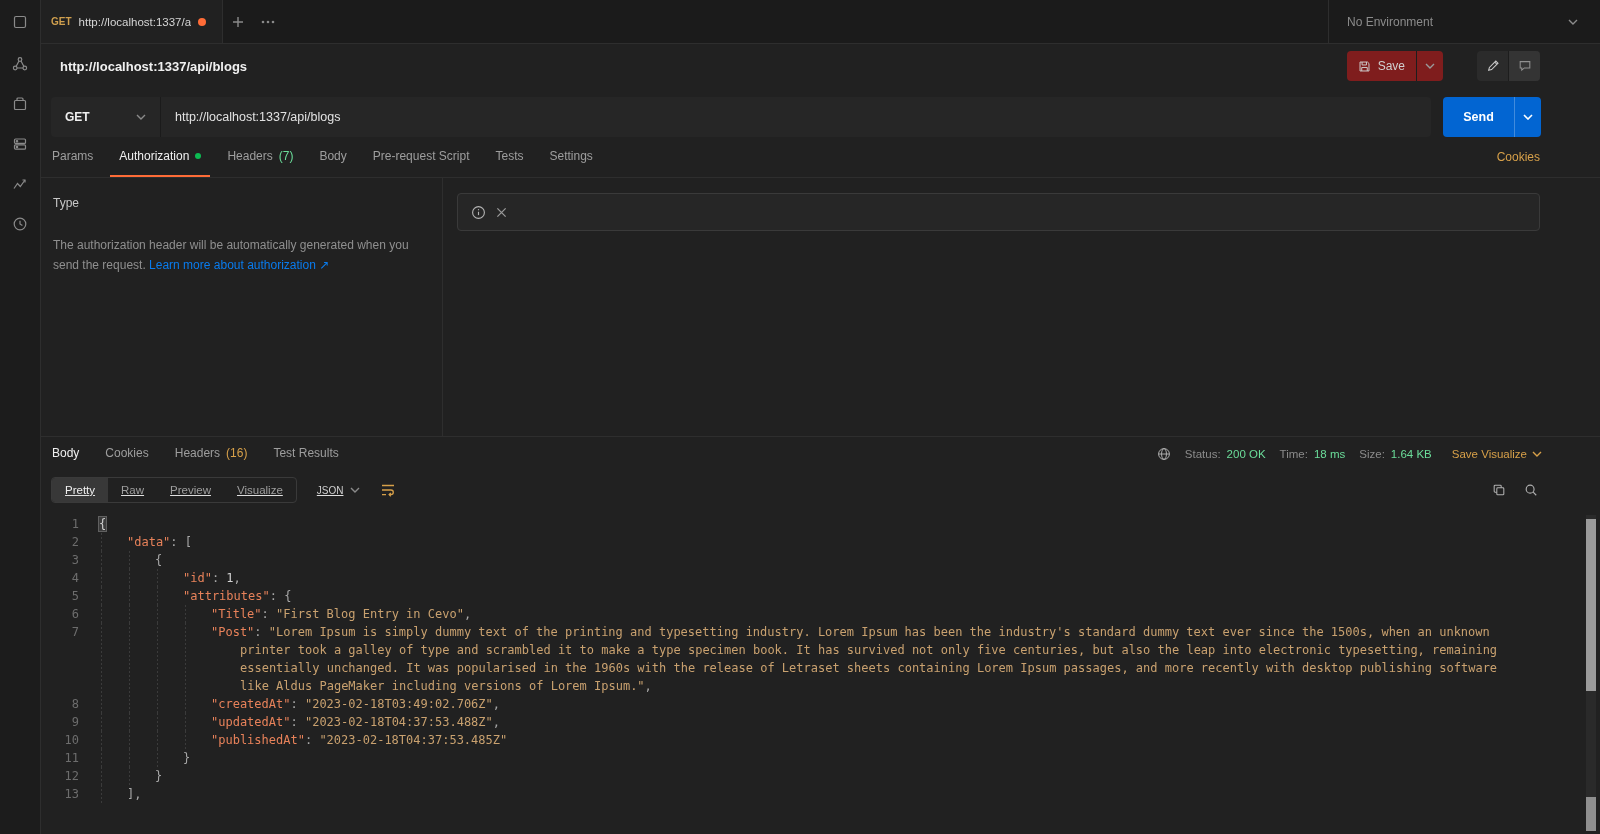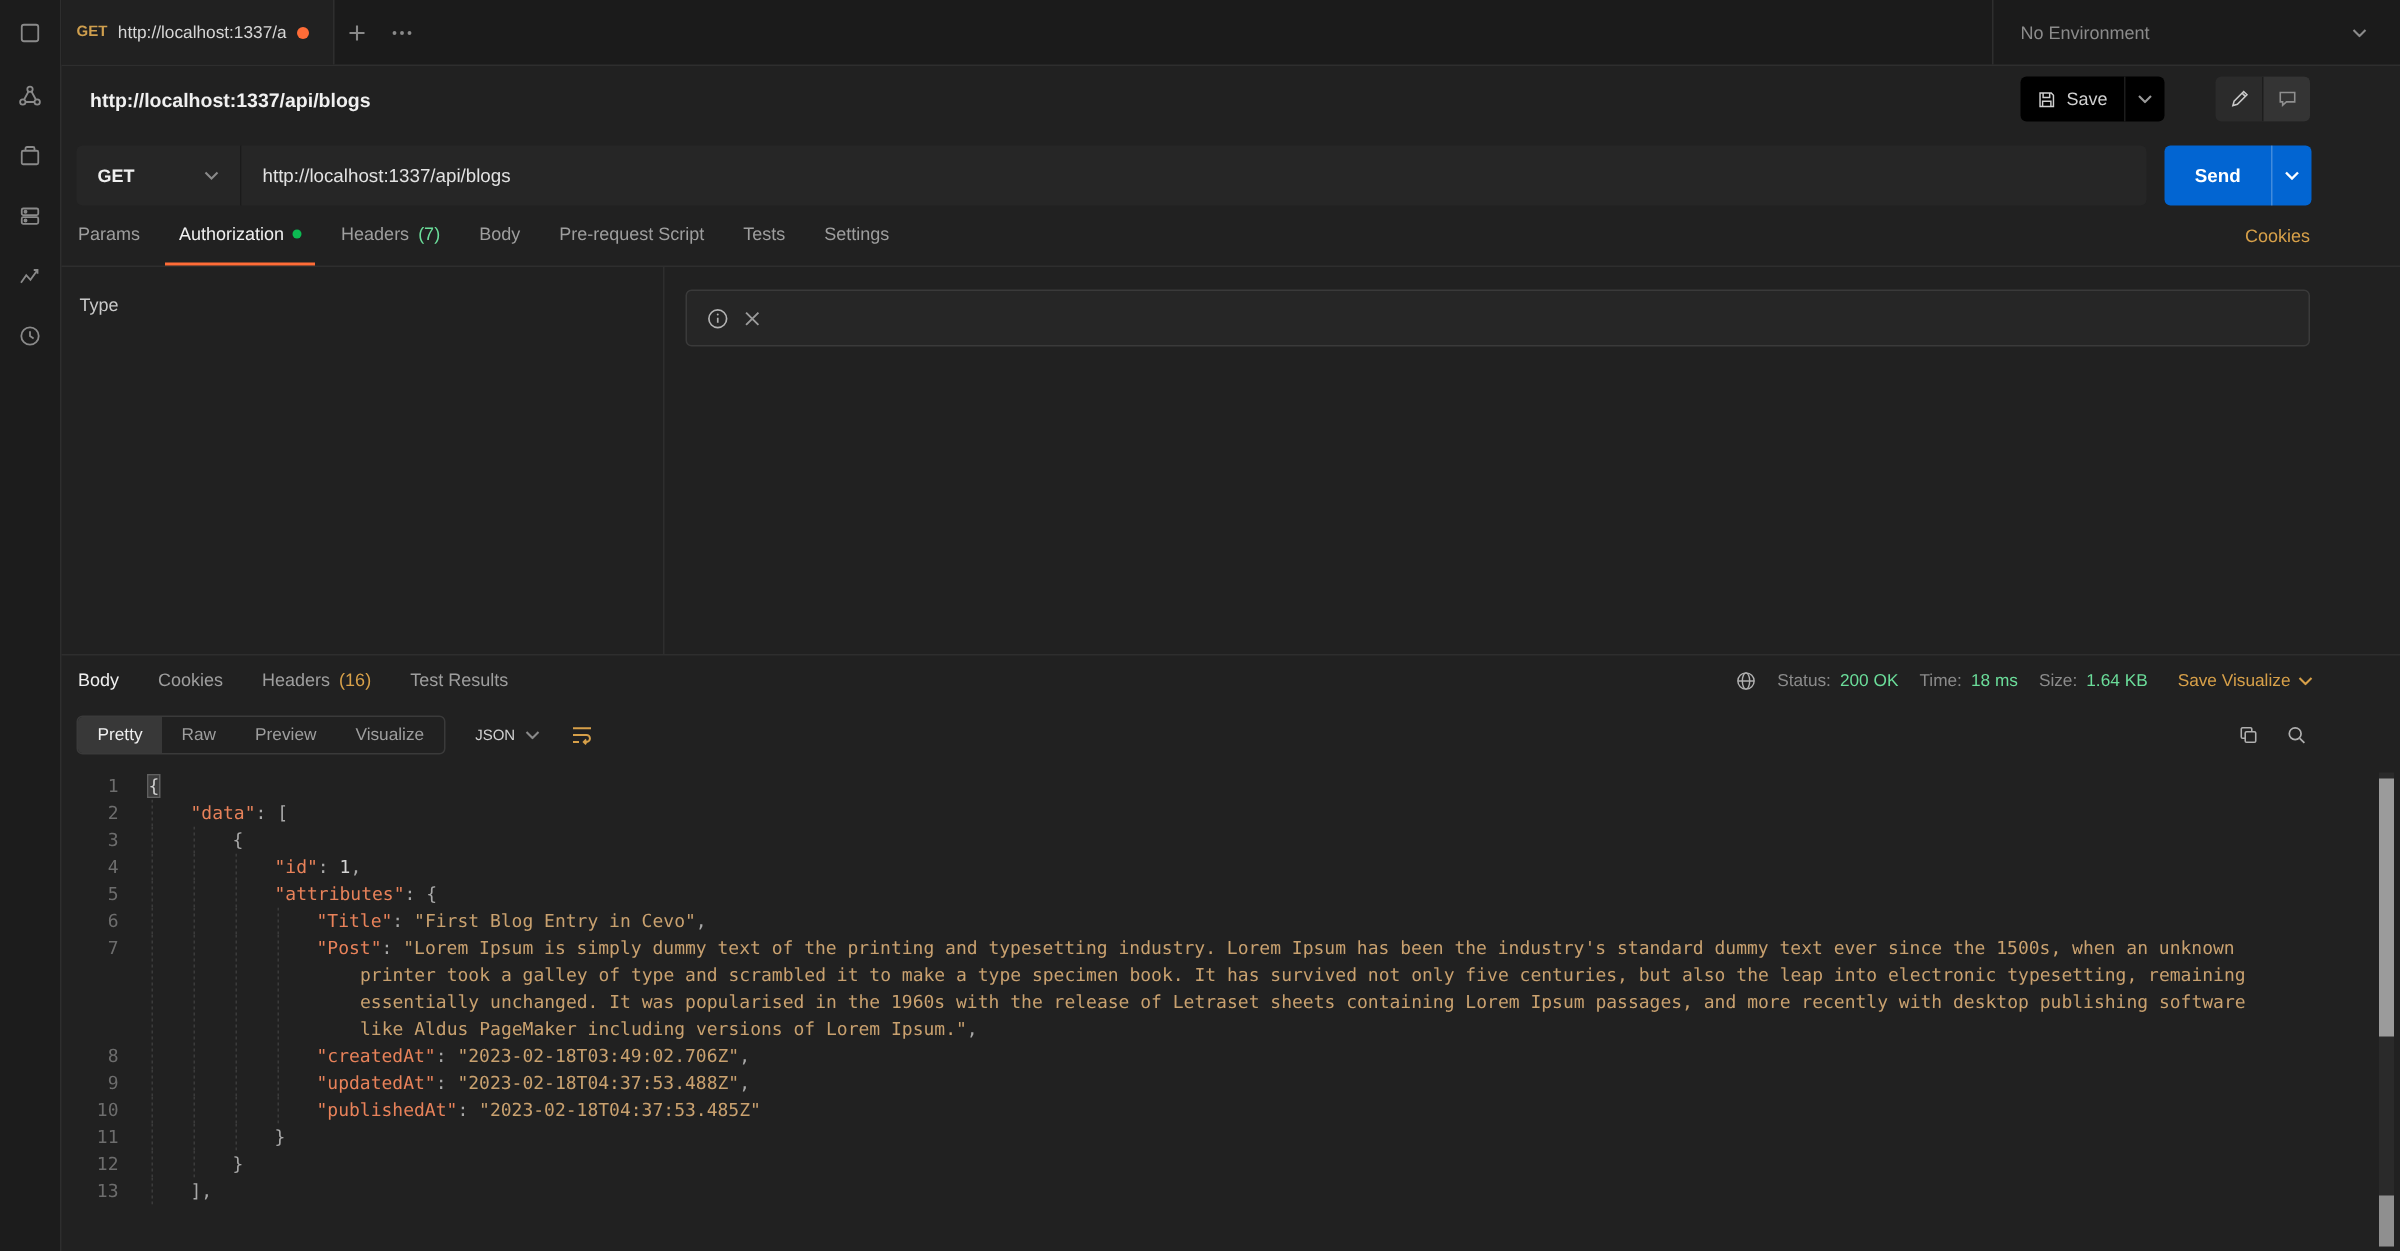--- a/index.html
+++ b/index.html
@@ -24,21 +24,21 @@
   .req-tab .t{font-size:11.5px;color:#d6d6d6;white-space:nowrap;overflow:hidden;}
   .dot-unsaved{width:8px;height:8px;border-radius:50%;background:#ff6c37;flex:none;}
   .tb-btn{width:30px;height:30px;display:flex;align-items:center;justify-content:center;color:#8a8a8a;cursor:pointer;}
   .env{margin-left:auto;height:100%;box-sizing:border-box;border-left:1px solid #2e2e2e;width:272px;
        display:flex;align-items:center;justify-content:space-between;padding:0 22px 0 18px;color:#8b8b8b;cursor:pointer;}
 
   
   .namebar{height:44px;display:flex;align-items:center;padding:0 60px 0 19px;}
   .req-name{font-size:13px;font-weight:bold;color:#f0f0f0;}
   .namebar-right{margin-left:auto;display:flex;align-items:center;gap:34px;}
-  .save-btn{display:flex;align-items:center;height:30px;background:#000000;border-radius:4px;cursor:pointer;color:#d0d0d0;text-align:right;}
+  .save-btn{display:flex;align-items:center;height:30px;background:#7f1d1d;border-radius:4px;cursor:pointer;color:#d0d0d0;text-align:right;}
   .save-main{display:flex;align-items:center;gap:7px;padding:0 11px;}
   .save-caret{width:26px;height:100%;display:flex;align-items:center;justify-content:center;
               border-left:1px solid #1d1d1d;color:#9a9a9a;}
   .icon-group{display:flex;height:30px;background:#2b2b2b;border-radius:4px;overflow:hidden;}
   .ig-btn{width:31px;display:flex;align-items:center;justify-content:center;color:#c8c8c8;cursor:pointer;}
   .ig-btn+.ig-btn{border-left:1px solid #1d1d1d;background:#343434;color:#8f8f8f;}
 
   
   .urlrow{display:flex;align-items:stretch;height:40px;margin:9px 59px 0 10px;}
   .method{width:110px;box-sizing:border-box;background:#262626;border-radius:4px 0 0 4px;
@@ -85,21 +85,21 @@
                white-space:nowrap;overflow:hidden;}
 
   
   .response{border-top:1px solid #2e2e2e;}
   .resp-header{height:34px;display:flex;align-items:center;padding:0 58px 0 2px;}
   .resp-meta{margin-left:auto;display:flex;align-items:center;gap:6px;font-size:11.5px;}
   .meta-label{color:#8b8b8b;margin-left:8px;}
   .meta-value{color:#6bdd9a;}
   .save-resp{margin-left:14px;color:#d7a049;display:flex;align-items:center;gap:5px;cursor:pointer;}
 
-  .resp-toolbar{height:38px;display:flex;align-items:center;padding:0 62px 0 10px;gap:20px;}
+  .resp-toolbar{height:38px;display:flex;align-items:center;padding:0 62px 0 10px;gap:20px;text-decoration:underline;}
   .seg{display:flex;border:1px solid #3a3a3a;border-radius:4px;overflow:hidden;}
   .seg-item{padding:6px 13px;font-size:11.5px;color:#9e9e9e;cursor:pointer;}
   .seg-item.active{background:#383838;color:#f0f0f0;}
   .json-dd{display:flex;align-items:center;gap:7px;color:#d0d0d0;font-size:10px;cursor:pointer;}
   .json-dd .chev{color:#8a8a8a;}
   .tool-icon{color:#b0b0b0;cursor:pointer;display:flex;}
   .wrap-icon{color:#d7a049;}
   .toolbar-right{margin-left:auto;display:flex;align-items:center;gap:18px;}
 
   
@@ -267,20 +267,24 @@
       <div class="rtab">Tests</div>
       <div class="rtab">Settings</div>
       <div class="cookies-link">Cookies</div>
     </div>
 
     <div class="auth-area">
       <div class="auth-left">
         <div class="type-row">
           <span class="type-label">Type</span>
         </div>
+        <div class="auth-desc">
+          <span>The authorization header will be automatically generated when you send the request.</span>
+          <a class="link-blue">Learn more about authorization ↗</a>
+        </div>
       </div>
       <div class="auth-right">
         <div class="banner">
           <span>
             <svg width="15" height="15" viewBox="0 0 16 16" fill="none" stroke="currentColor" stroke-width="1.2">
                 <circle cx="8" cy="8" r="6.3"></circle>
                 <path d="M8 7.2v3.6"></path>
                 <circle cx="8" cy="5" r="0.7" fill="currentColor" stroke="none"></circle>
               </svg>
           </span>

